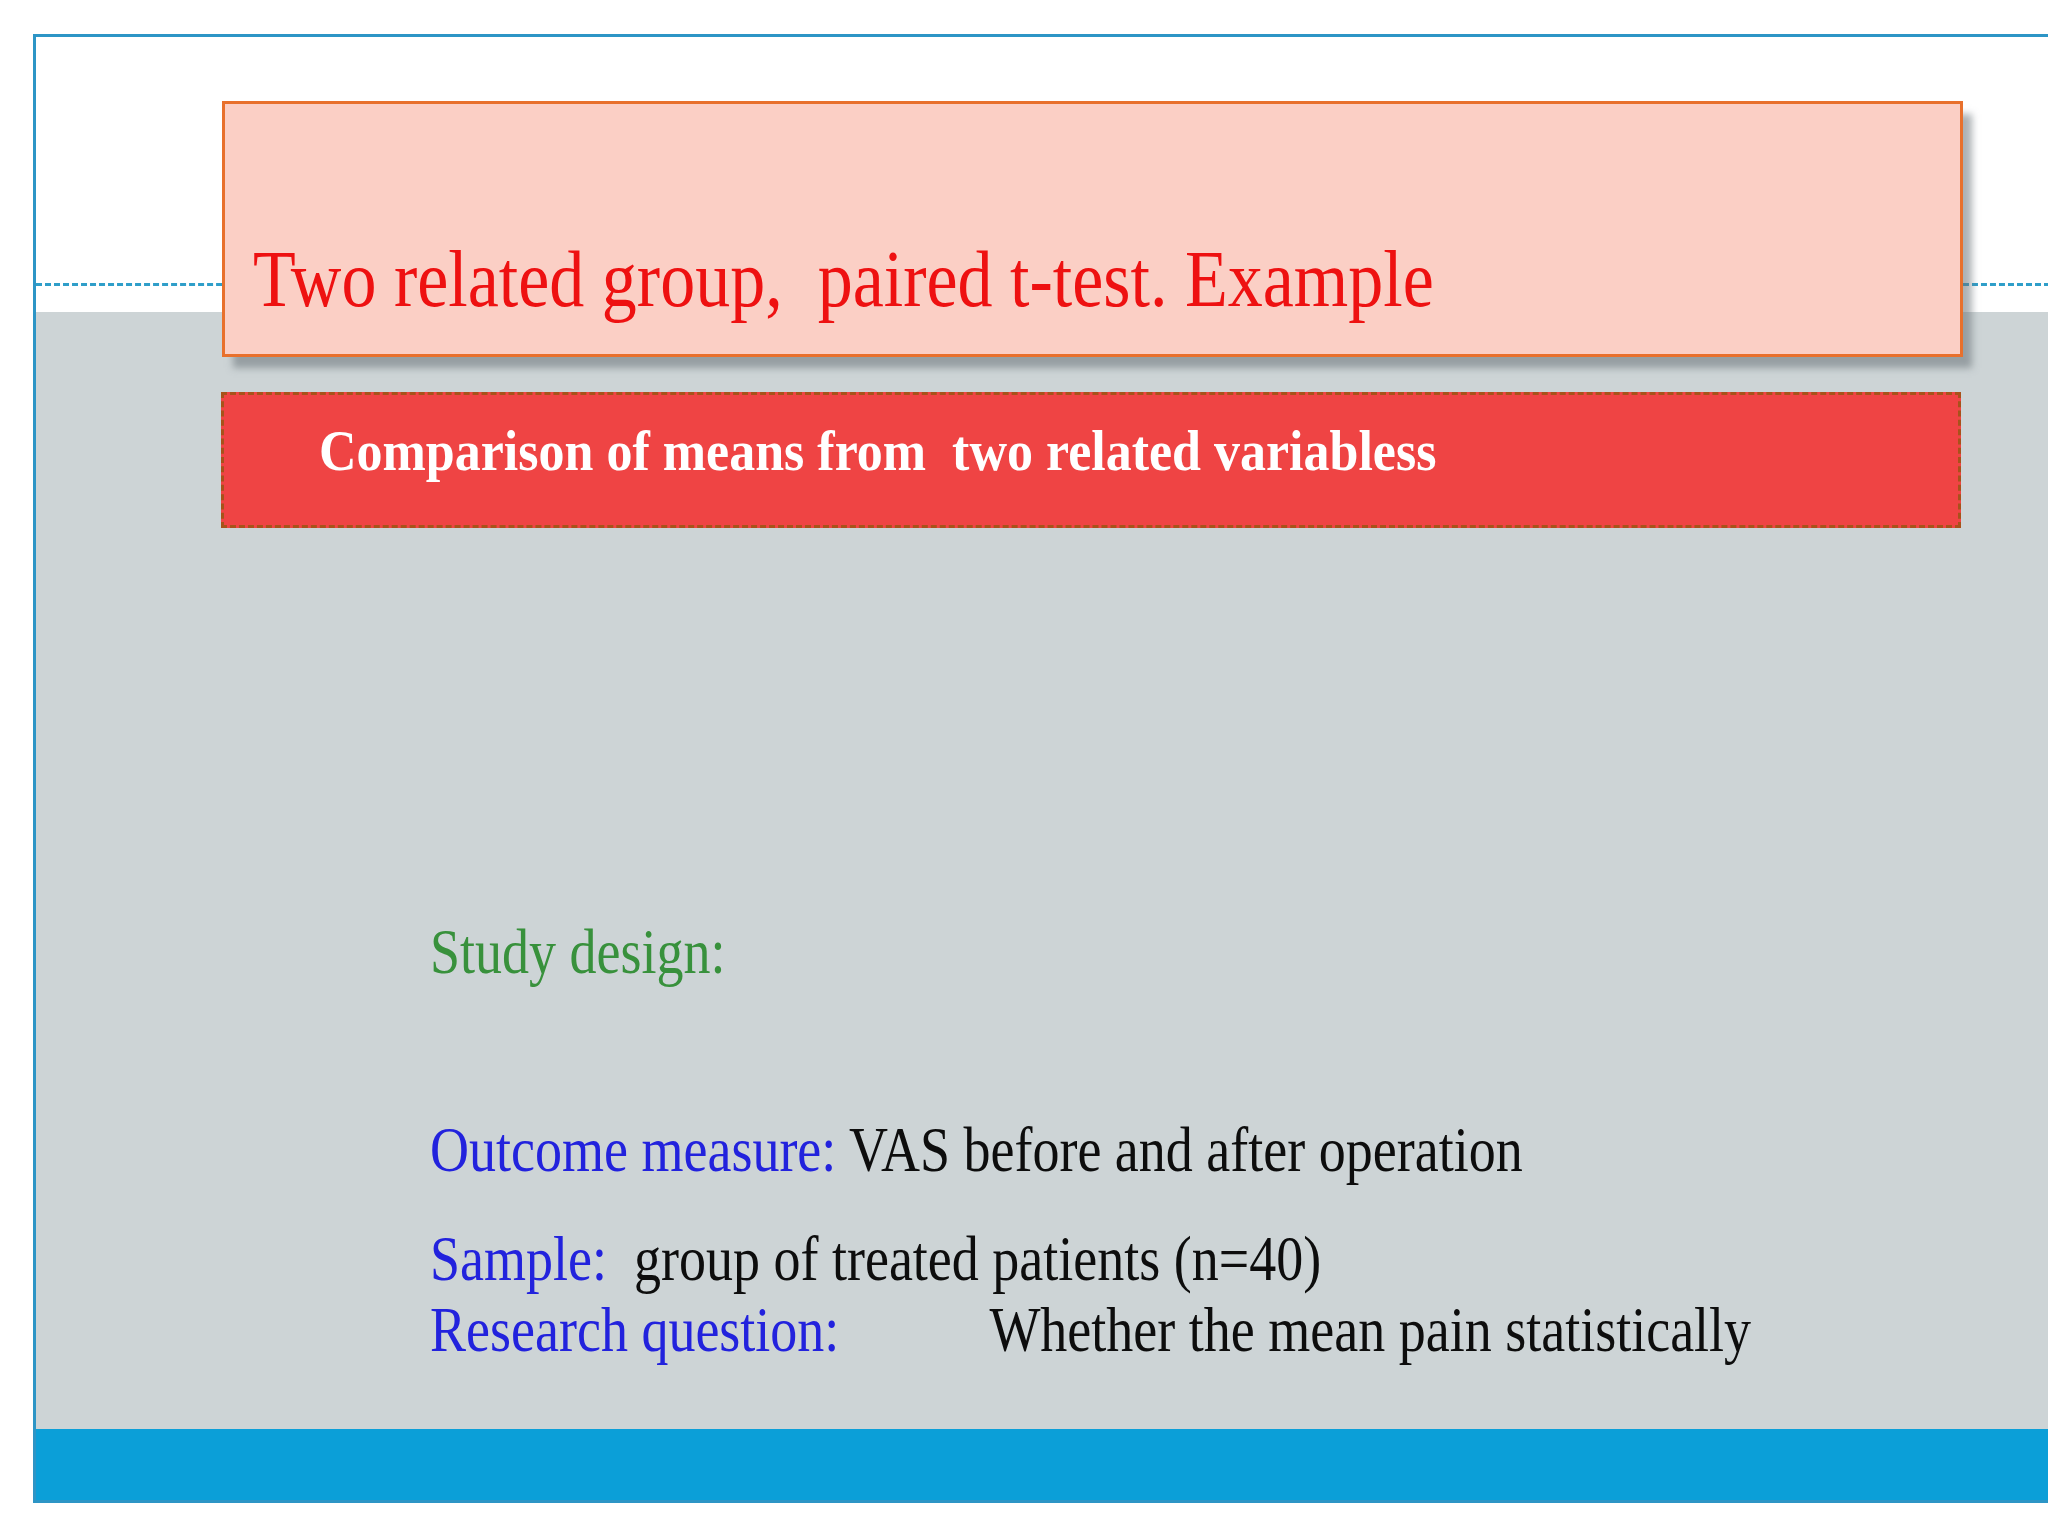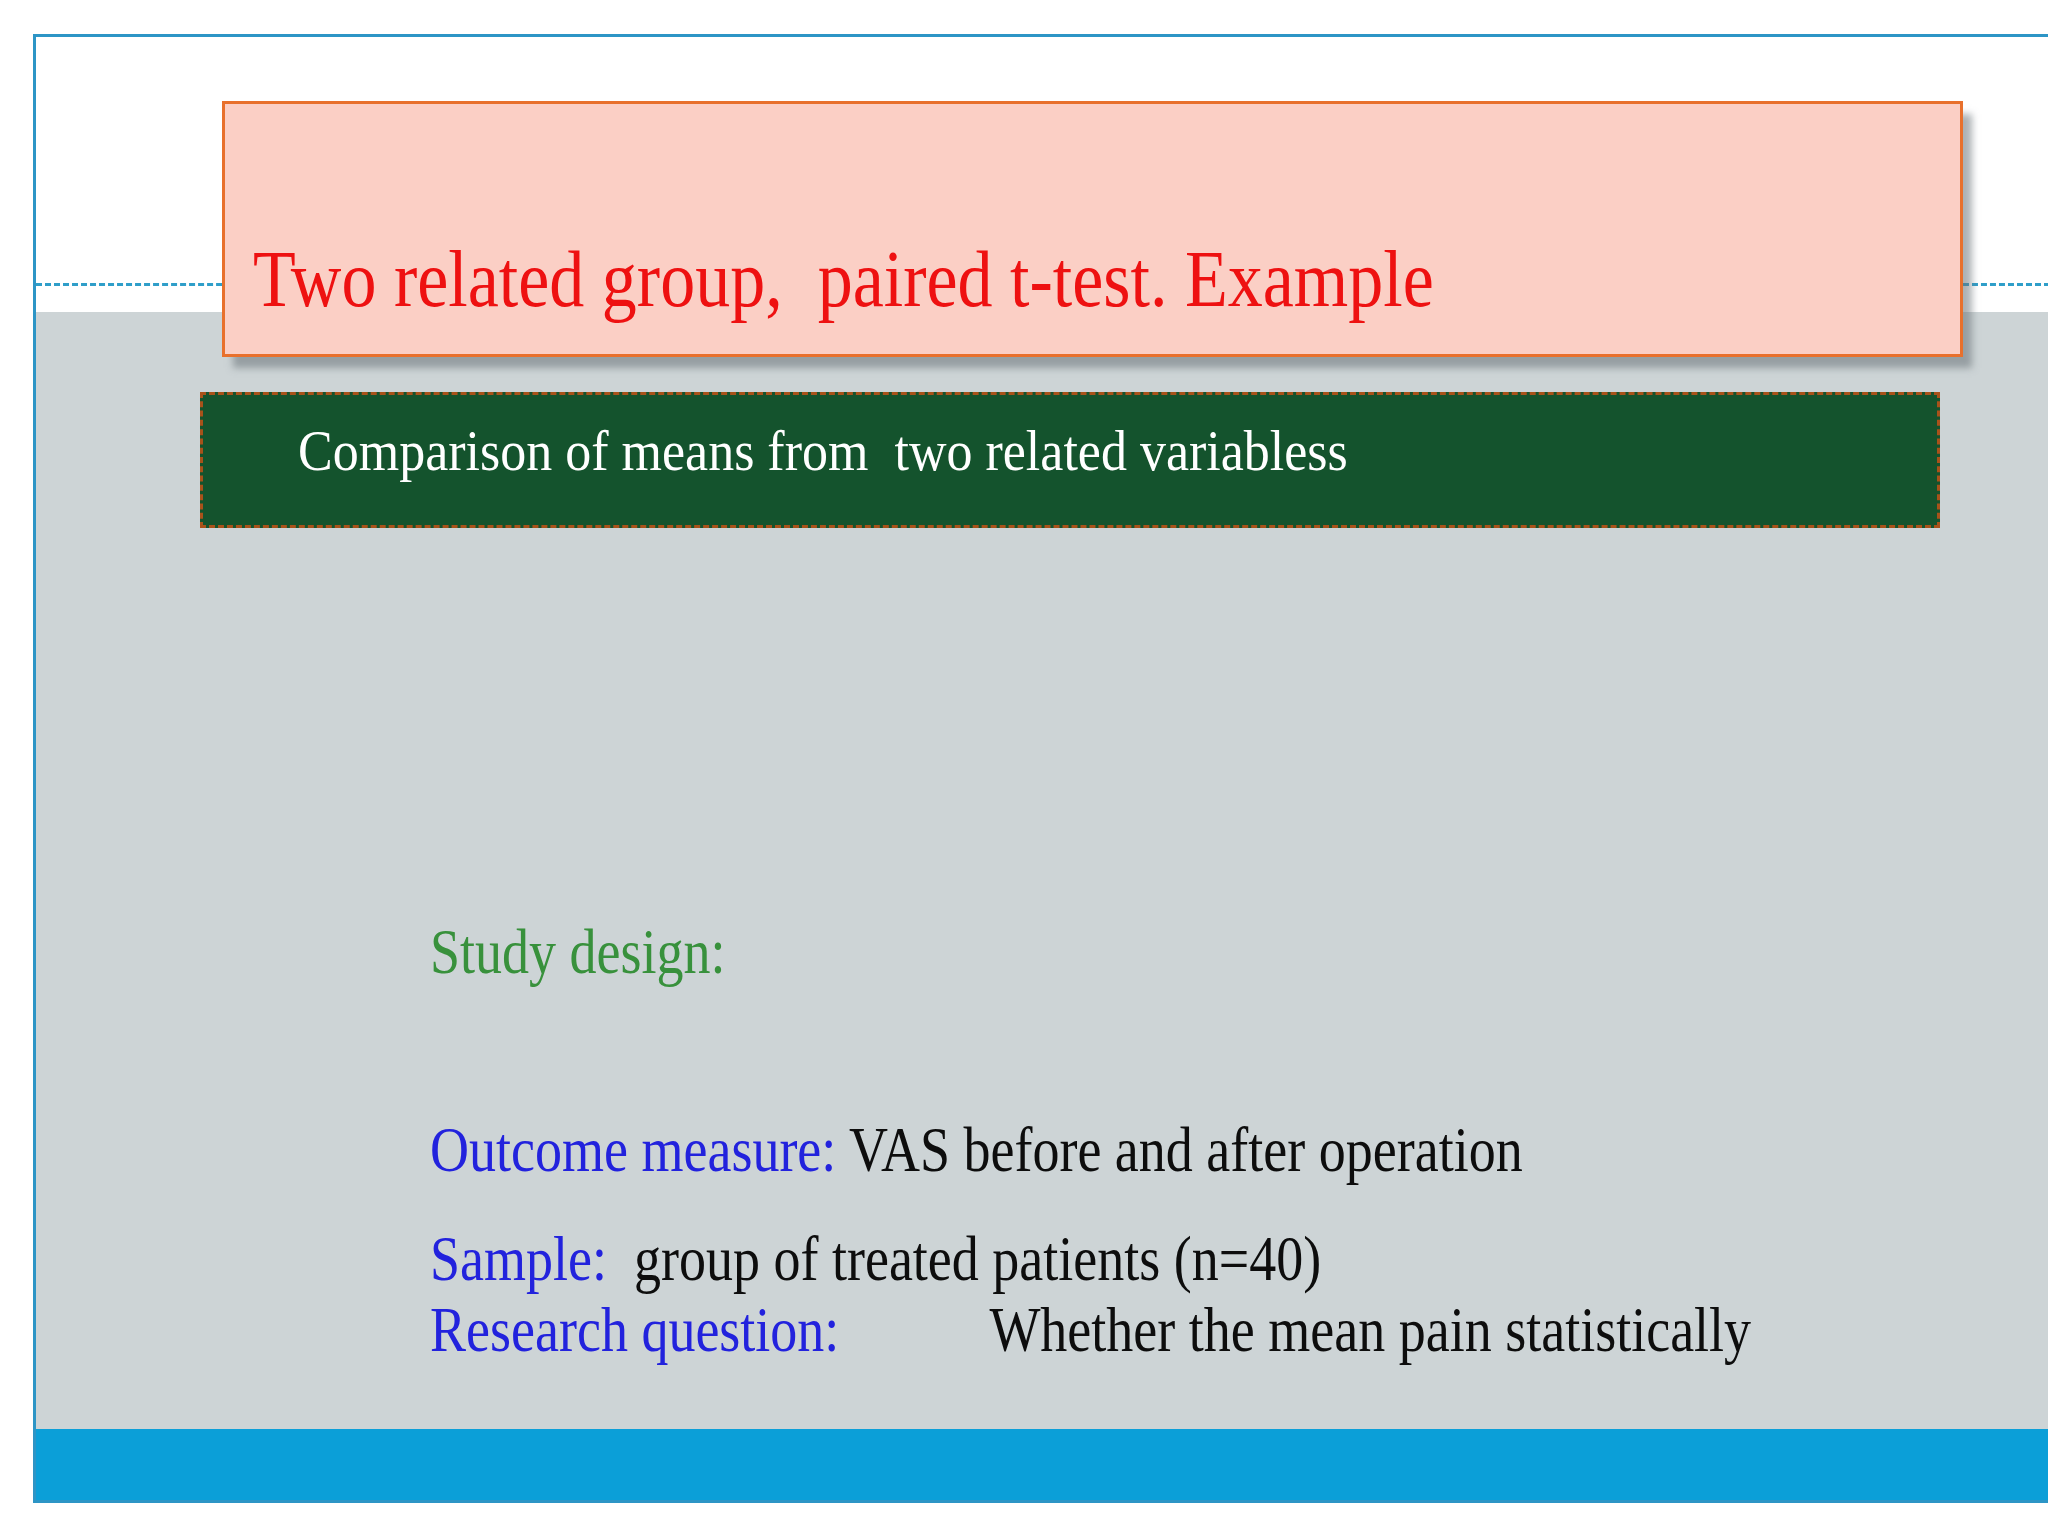--- a/index.html
+++ b/index.html
@@ -63,29 +63,30 @@
     color: #ee1111;
     font-size: 70px;
     line-height: 1.0;
     padding: 0 0 30px 28px;
     white-space: pre-wrap;
     transform: scaleY(1.15);
     transform-origin: left bottom;
   }
   .subtitle-box {
     position: absolute;
-    left: 164px;
+    left: 185px;
     top: 355px;
     width: 1734px;
     height: 130px;
-    background: #14532d;
+    background: #ef4444;
     border: 3px dashed #a8521a;
     display: flex;
     align-items: center;
     z-index: 2;
+    font-weight: bold;
   }
   .subtitle-text {
     color: #ffffff;
     font-size: 52px;
     padding-left: 95px;
     position: relative;
     top: -10px;
     white-space: pre-wrap;
     transform: scaleY(1.1);
     transform-origin: left center;

